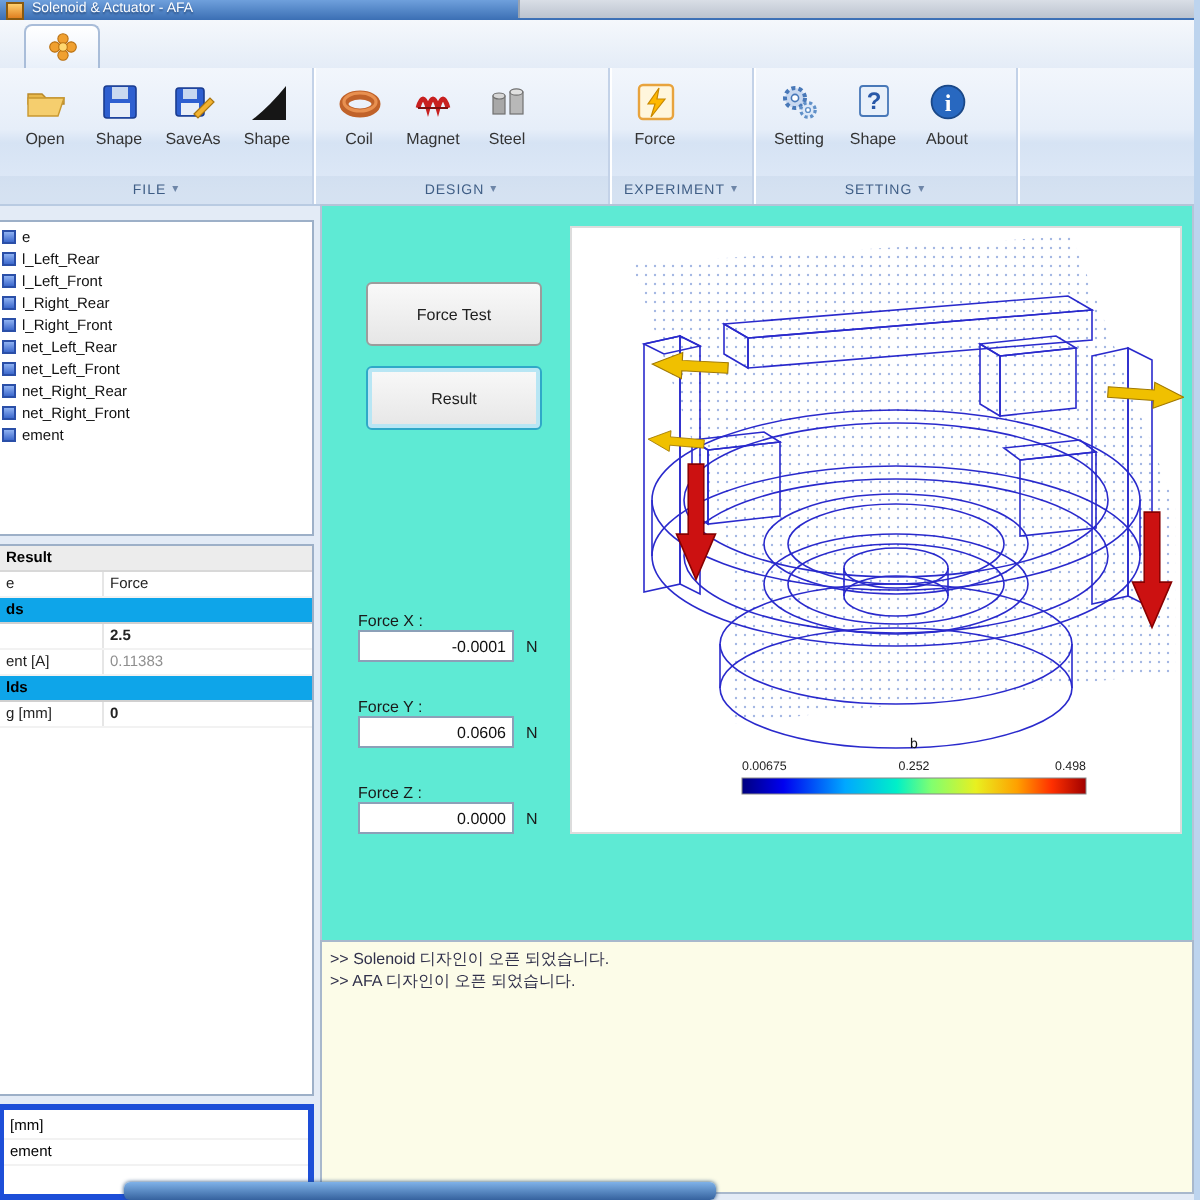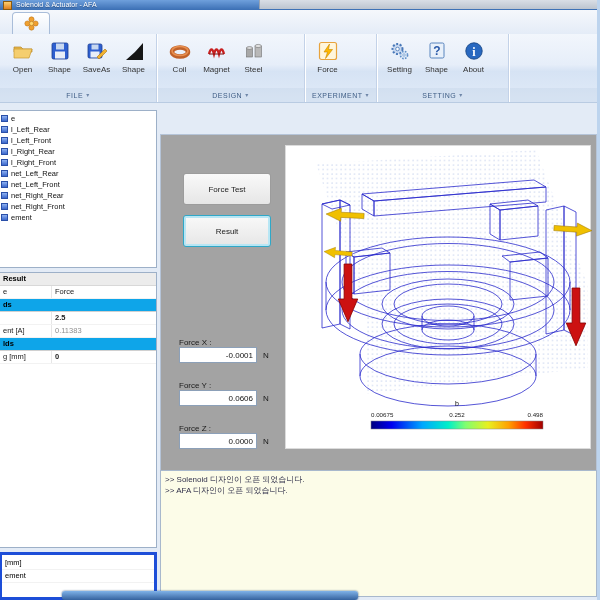--- a/index.html
+++ b/index.html
@@ -55,22 +55,22 @@
   .pl{width:52px;padding-left:3px;border-right:1px solid #E6E6E6;color:#222;
       overflow:hidden;white-space:nowrap;box-sizing:border-box;}
   .pv{flex:1;padding-left:3px;color:#222;overflow:hidden;white-space:nowrap;}
   .pv.bold{font-weight:bold;} .pv.muted{color:#8F8F8F;}
   .pfull{flex:1;padding-left:3px;overflow:hidden;white-space:nowrap;}
 
   .bottom-panel{position:absolute;left:-1px;top:552px;width:158px;height:48px;background:#fff;
                 border:3px solid #1d4ed8;box-sizing:border-box;overflow:hidden;padding-top:2px;}
 
   
-  .main-panel{position:absolute;left:160px;top:102px;width:437px;height:438px;background:#a3a3a3;
-              border:1px solid #B5C4D8;box-sizing:border-box;margin-top:32px;}
+  .main-panel{position:absolute;left:160px;top:102px;width:437px;height:438px;background:#5eead4;
+              border:1px solid #B5C4D8;box-sizing:border-box;}
   .btn{position:absolute;width:86px;height:30px;font-size:8px;color:#222;
        background:linear-gradient(#F9F9F9,#E6E6E6);border:1px solid #9C9C9C;border-radius:3px;
        display:flex;align-items:center;justify-content:center;cursor:pointer;}
   .btn-force-test{left:22px;top:38px;}
   .btn-result{left:22px;top:80px;border:1px solid #2FA8C8;box-shadow:inset 0 0 0 2px #B8E6F4;}
 
   .viewport{position:absolute;left:124px;top:10px;width:306px;height:304px;background:#fff;
             border:1px solid #DCDCDC;box-sizing:border-box;cursor:crosshair;}
 
   .force-label{position:absolute;left:18px;font-size:8px;color:#1A1A1A;}

